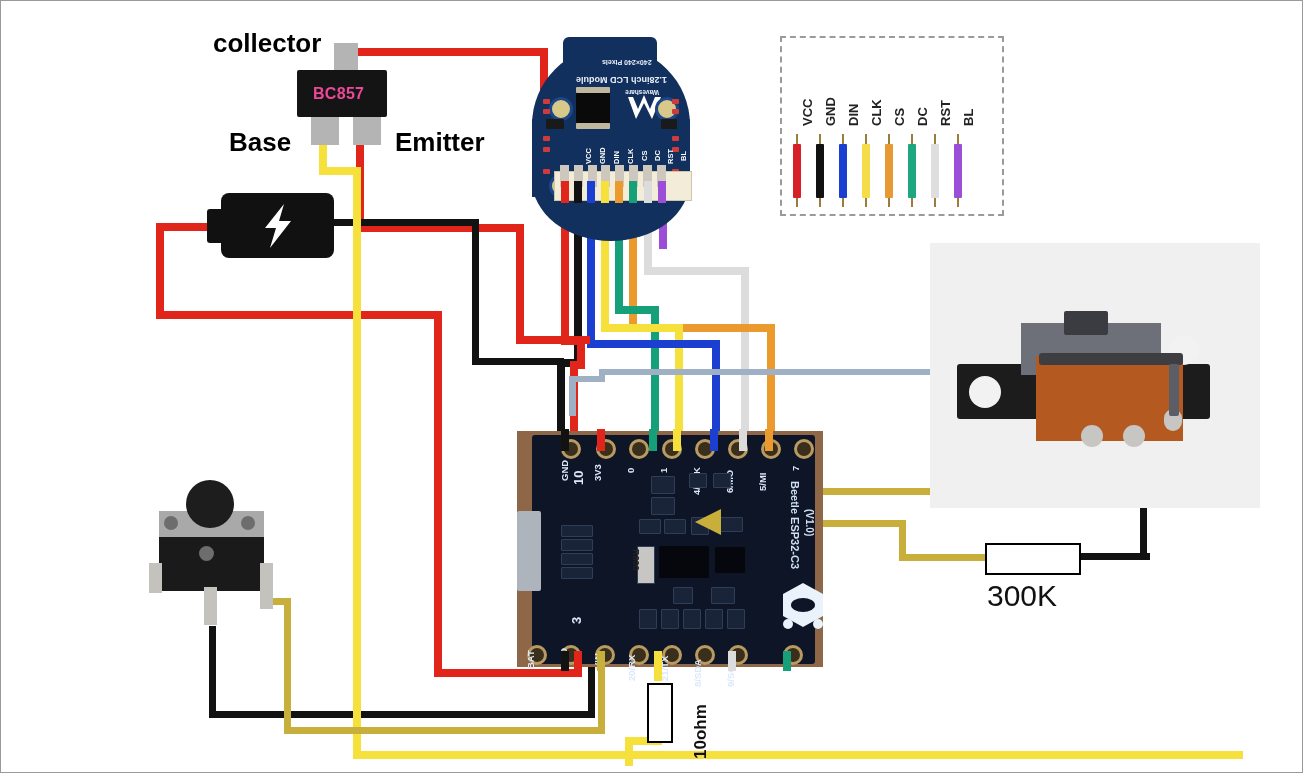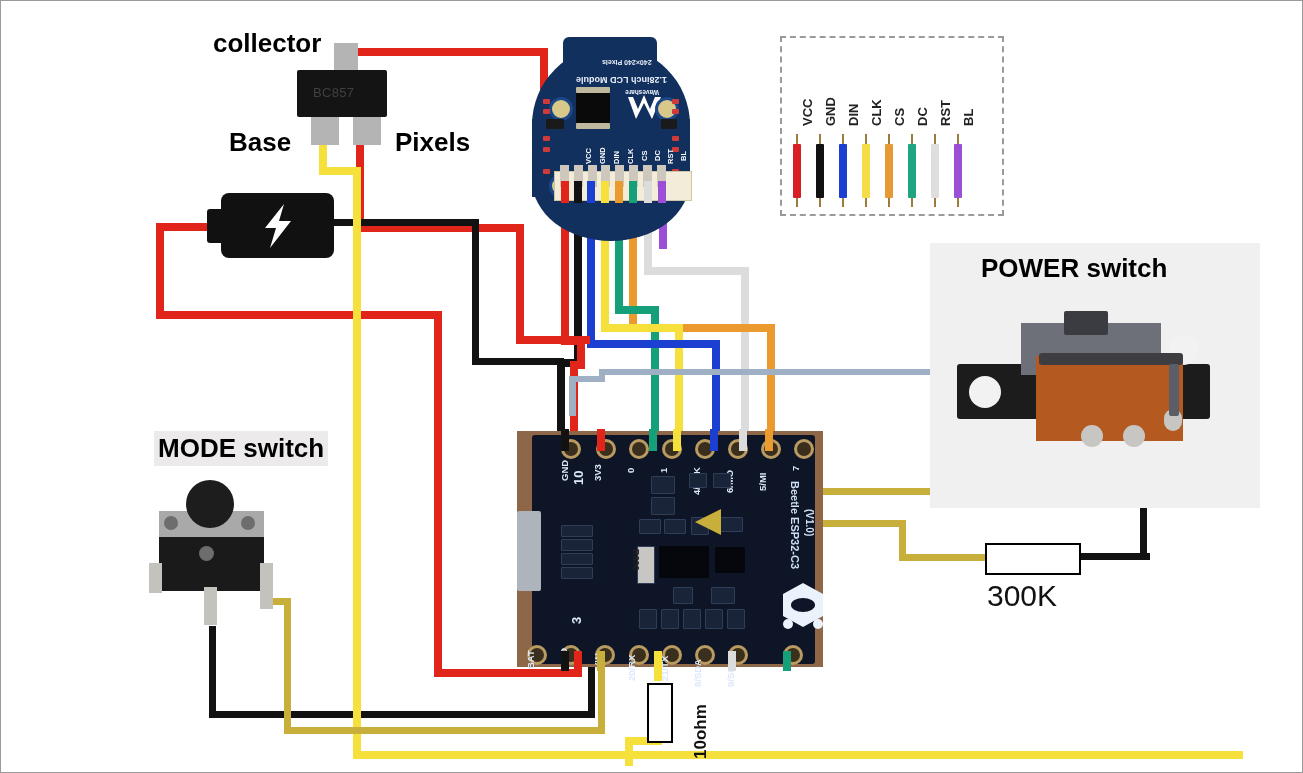--- a/index.html
+++ b/index.html
@@ -6,21 +6,21 @@
   body{font-family:"Liberation Sans",sans-serif;}
   #stage{position:relative;width:1303px;height:773px;background:#ffffff;overflow:hidden;
          border:1px solid #9a9a9a;box-sizing:border-box;}
   .wire{position:absolute;}
   .lbl{position:absolute;font-weight:bold;color:#000;white-space:nowrap;}
   .photo-bg{position:absolute;background:#f0f0f0;}
 
   
   .t-body{position:absolute;background:#141414;border-radius:2px;}
   .t-pad{position:absolute;background:#b4b4b4;}
-  .t-name{position:absolute;color:#404040;font-size:13px;font-weight:normal;letter-spacing:.3px;}
+  .t-name{position:absolute;color:#ec4899;font-size:16px;font-weight:bold;letter-spacing:.3px;}
 
   
   .bat-body{position:absolute;background:#111;border-radius:8px;}
   .bat-nub{position:absolute;background:#111;border-radius:3px 0 0 3px;}
 
   
   .lcd{position:absolute;background:#12305e;}
   .lcd-lobe{position:absolute;background:#12305e;border-radius:50%;}
   .lcd-txt{position:absolute;color:#e8eef7;font-size:8px;font-weight:bold;
            transform:rotate(180deg);white-space:nowrap;}
@@ -218,21 +218,21 @@
 
   <div>
     <div class="t-pad" style="left:333px;top:42px;width:24px;height:28px;"></div>
     <div class="t-body" style="left:296px;top:69px;width:90px;height:47px;"></div>
     <div class="t-pad" style="left:310px;top:116px;width:28px;height:28px;"></div>
     <div class="t-pad" style="left:352px;top:116px;width:28px;height:28px;"></div>
     <div class="t-name" style="left:312px;top:84px;">BC857</div>
   </div>
   <div class="lbl" style="left:212px;top:27px;font-size:26px;">collector</div>
   <div class="lbl" style="left:228px;top:126px;font-size:26px;">Base</div>
-  <div class="lbl" style="left:394px;top:126px;font-size:26px;">Pixels</div>
+  <div class="lbl" style="left:394px;top:126px;font-size:26px;">Emitter</div>
 
   <div>
     <div class="lcd-lobe" style="left:531px;top:45px;width:158px;height:158px;"></div>
     <div class="lcd" style="left:531px;top:118px;width:158px;height:78px;"></div>
     <div class="lcd-lobe" style="left:531px;top:118px;width:158px;height:122px;"></div>
     <div class="lcd" style="left:562px;top:36px;width:94px;height:30px;border-radius:6px 6px 0 0;"></div>
 
     <div class="lcd-txt" style="left:601px;top:58px;font-size:7px;">240×240 Pixels</div>
     <div class="lcd-txt" style="left:575px;top:74px;font-size:9px;">1.28inch LCD Module</div>
     <div class="lcd-txt" style="left:624px;top:88px;font-size:6.5px;">Waveshare</div>
@@ -286,36 +286,34 @@
   <div class="wire" style="left:560px;top:180px;width:8px;height:22px;background:#e1251b;"></div>
   <div class="wire" style="left:573px;top:180px;width:8px;height:22px;background:#121212;"></div>
   <div class="wire" style="left:586px;top:180px;width:8px;height:22px;background:#1b3fd0;"></div>
   <div class="wire" style="left:600px;top:180px;width:8px;height:22px;background:#f5e03c;"></div>
   <div class="wire" style="left:614px;top:180px;width:8px;height:22px;background:#eb9a2e;"></div>
   <div class="wire" style="left:628px;top:180px;width:8px;height:22px;background:#15a07a;"></div>
   <div class="wire" style="left:643px;top:180px;width:8px;height:22px;background:#dcdcdc;"></div>
   <div class="wire" style="left:657px;top:180px;width:8px;height:22px;background:#9a4fd6;"></div>
 
   <div class="photo-bg" style="left:929px;top:242px;width:330px;height:265px;"></div>
-  <div class="sw-lbl" style="left:980px;top:252px;">POWER switch</div>
   <div>
     <div class="pw-frame" style="left:956px;top:363px;width:253px;height:55px;"></div>
     <div class="pw-hole" style="left:968px;top:375px;width:32px;height:32px;"></div>
     <div class="pw-hole" style="left:1168px;top:334px;width:30px;height:30px;"></div>
     <div class="pw-top" style="left:1020px;top:322px;width:140px;height:52px;"></div>
     <div class="pw-lever" style="left:1063px;top:310px;width:44px;height:24px;"></div>
     <div class="pw-body" style="left:1035px;top:355px;width:147px;height:85px;"></div>
     <div class="pw-frame" style="left:1038px;top:352px;width:144px;height:12px;background:#3e3e42;"></div>
     <div class="pw-lug" style="left:1080px;top:424px;width:22px;height:22px;border-radius:11px;"></div>
     <div class="pw-lug" style="left:1122px;top:424px;width:22px;height:22px;border-radius:11px;"></div>
     <div class="pw-lug" style="left:1163px;top:408px;width:18px;height:22px;border-radius:9px;"></div>
     <div class="pw-lug" style="left:1168px;top:363px;width:10px;height:52px;border-radius:2px;background:#5b5e66;"></div>
   </div>
 
-  <div class="sw-lbl" style="left:153px;top:430px;background:#eceaea;padding:2px 4px;">MODE switch</div>
   <div>
     <div class="mode-body" style="left:158px;top:530px;width:105px;height:60px;"></div>
     <div class="mode-plate" style="left:158px;top:510px;width:105px;height:26px;"></div>
     <div class="mode-top" style="left:185px;top:479px;width:48px;height:48px;"></div>
     <div class="mode-scr" style="left:163px;top:515px;width:14px;height:14px;"></div>
     <div class="mode-scr" style="left:240px;top:515px;width:14px;height:14px;"></div>
     <div class="mode-scr" style="left:198px;top:545px;width:15px;height:15px;"></div>
     <div class="mode-leg" style="left:148px;top:562px;width:13px;height:30px;"></div>
     <div class="mode-leg" style="left:259px;top:562px;width:13px;height:30px;"></div>
     <div class="mode-leg" style="left:203px;top:586px;width:13px;height:38px;"></div>

